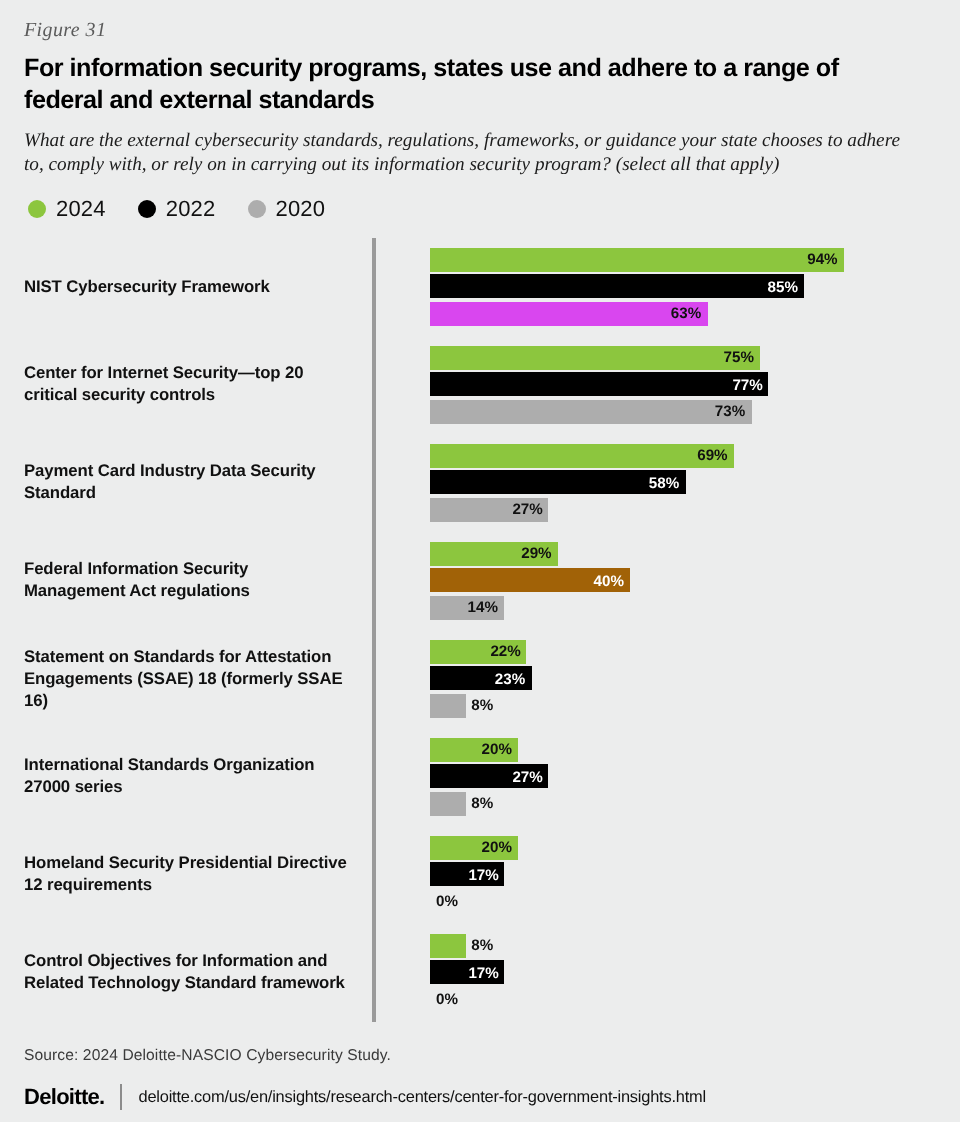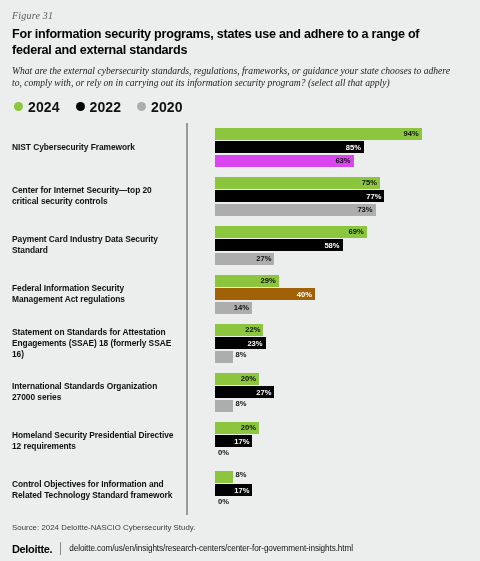--- a/index.html
+++ b/index.html
@@ -65,22 +65,22 @@
     gap: 5px;
   }
   .legend-dot {
     width: 9px;
     height: 9px;
     border-radius: 50%;
     display: block;
     flex: 0 0 auto;
   }
   .legend-text {
-    font-size: 14px;
-    font-weight: bold;
+    font-size: 11px;
+    font-weight: normal;
     color: #111;
     letter-spacing: .1px;
   }
 
   
   .plot {
     position: relative;
     height: 392px;
     width: 456px;
   }
@@ -122,20 +122,21 @@
     box-sizing: border-box;
     display: flex;
     flex-direction: column;
     justify-content: center;
     gap: 1.5px;
   }
   .bar-line {
     position: relative;
     height: 12.2px;
     display: flex;
+    align-items: center;
     padding-left: 32px;
   }
   .bar {
     height: 12.2px;
     min-width: 0;
     display: flex;
     align-items: center;
     justify-content: flex-end;
     box-sizing: border-box;
   }
@@ -221,21 +222,21 @@
     <div class="rows" id="rows">
         <div class="cat-row">
           <div class="cat-label">NIST Cybersecurity Framework</div>
           <div class="bars">
             <div class="bar-line">
               <div class="bar" style="width: 206.8px; background: rgb(140, 198, 62);">
                 <span class="val" style="color: rgb(17, 17, 17);">94%</span>
               </div>
             </div>
             <div class="bar-line">
-              <div class="bar" style="width: 149px; background: rgb(0, 0, 0);">
+              <div class="bar" style="width: 187px; background: rgb(0, 0, 0);">
                 <span class="val" style="color: rgb(255, 255, 255);">85%</span>
               </div>
             </div>
             <div class="bar-line">
               <div class="bar" style="width: 138.6px; background: #d946ef;">
                 <span class="val" style="color: rgb(17, 17, 17);">63%</span>
               </div>
             </div>
           </div>
         </div>

